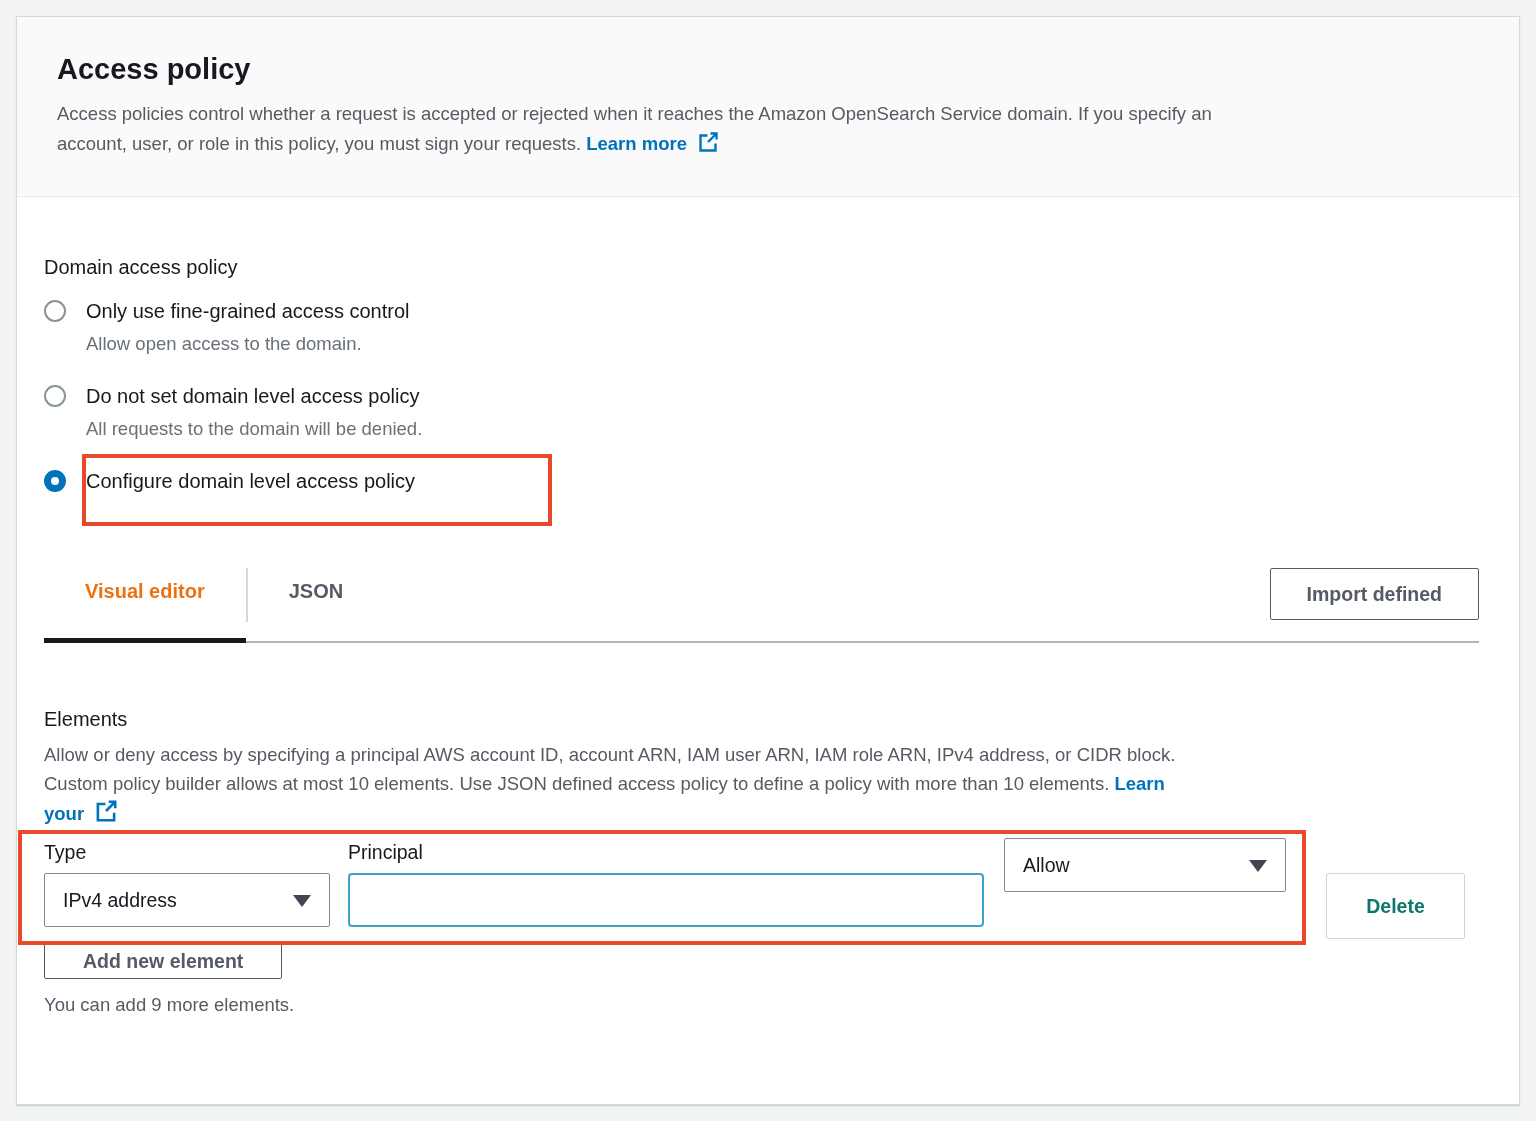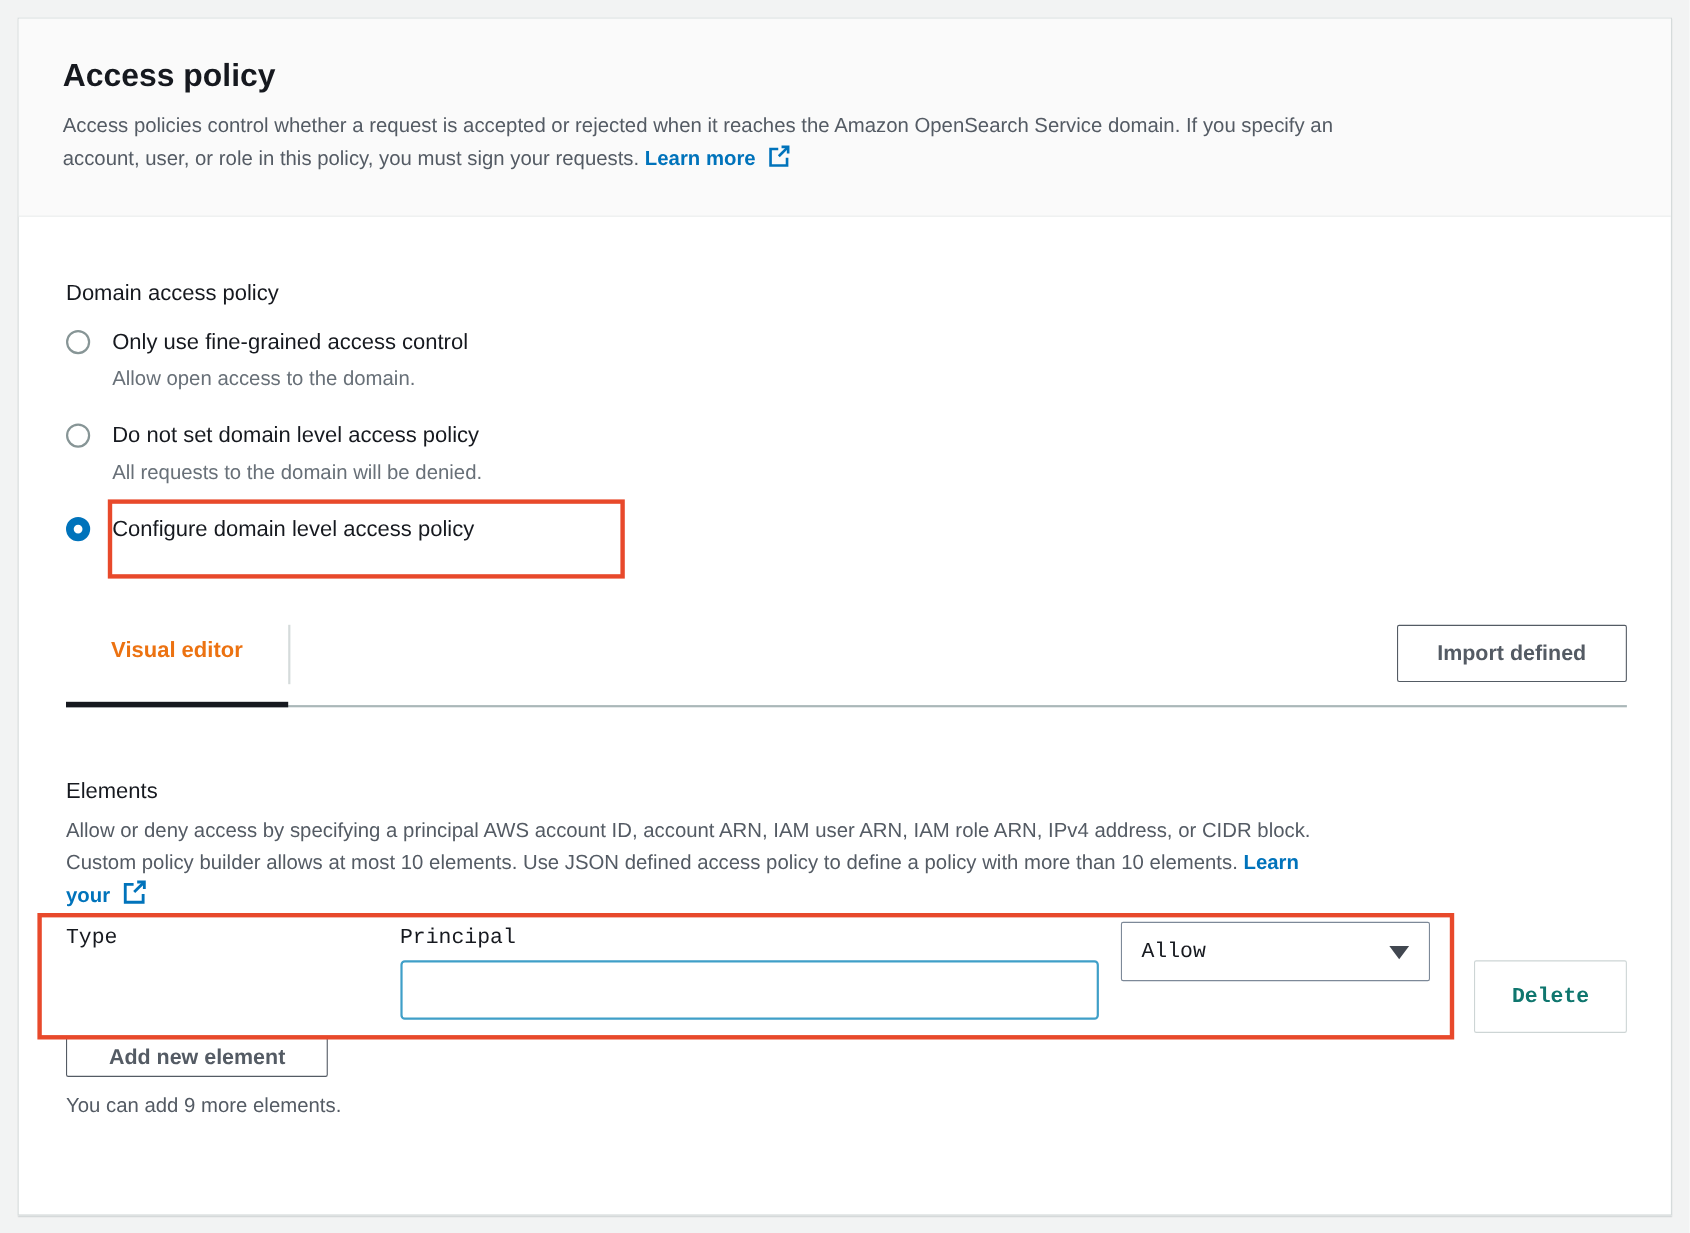--- a/index.html
+++ b/index.html
@@ -26,21 +26,21 @@
   }
   .page-title { font-size: 29px; font-weight: 700; line-height: 36px; color: #16191f; }
   .header-desc {
     margin-top: 12px;
     font-size: 18.5px; line-height: 30px;
     color: #545b64;
   }
   .learn-link { color: #0073bb; font-weight: 700; cursor: pointer; white-space: nowrap; }
   .ext-icon { display: inline-block; vertical-align: -4px; margin-left: 9px; }
   
-  .card-body { padding: 56px 40px 40px 43px; }
+  .card-body { padding: 56px 40px 40px 27px; }
   .section-label { font-size: 20px; line-height: 28px; color: #16191f; margin-bottom: 16px; }
   .radio-row { position: relative; display: flex; gap: 20px; margin-bottom: 25px; }
   .radio-row.last { margin-bottom: 0; }
   .radio {
     flex: 0 0 auto;
     width: 22px; height: 22px; margin-top: 3px;
     border-radius: 50%;
     border: 2px solid #879596;
     background: #fff;
     cursor: pointer;
@@ -81,21 +81,21 @@
     font-size: 19.5px; font-weight: 700;
     cursor: pointer;
   }
   .import-btn { margin-left: auto; height: 52px; padding: 0 36px; }
   
   .elements-heading { margin-top: 62px; font-size: 20px; line-height: 28px; color: #16191f; }
   .elements-desc { margin-top: 7px; font-size: 18.5px; line-height: 29px; color: #545b64; }
   .elements-desc .line { display: block; }
   
   .form-section { position: relative; margin-top: 6px; }
-  .form-row { display: flex; font-family: Liberation Mono, monospace; }
+  .form-row { display: flex; }
   .col { display: flex; flex-direction: column; }
   .col-type { width: 286px; margin-right: 18px; }
   .col-principal { width: 636px; margin-right: 20px; }
   .col-action { width: 282px; margin-right: 22px; }
   .col-delete { width: 157px; }
   .field-label { font-size: 19.5px; line-height: 28px; color: #16191f; margin-bottom: 7px; }
   .select {
     position: relative;
     height: 54px;
     background: #fff;
@@ -178,39 +178,44 @@
         <span class="radio checked"></span>
         <div>
           <div class="radio-label">Configure domain level access policy</div>
         </div>
         <div class="annotation-box box1"></div>
       </div>
 
       <div class="tabs-bar">
         <div class="tab active"><span>Visual editor</span></div>
         <div class="tab-divider"></div>
+        <div class="tab"><span>JSON</span></div>
         <button class="btn import-btn">Import defined</button>
       </div>
 
       <div class="elements-heading">Elements</div>
       <p class="elements-desc">
         <span class="line">Allow or deny access by specifying a principal AWS account ID, account ARN, IAM user ARN, IAM role ARN, IPv4 address, or CIDR block.</span>
         <span class="line"><span>Custom policy builder allows at most 10 elements. Use JSON defined access policy to define a policy with more than 10 elements.</span> <span class="learn-link">Learn</span></span>
         <span class="line"><span class="learn-link"><span>your</span><span class="ext-icon"><svg class="ext" width="26" height="26" viewBox="0 0 24 24">
                   <path d="M19.5 13.5v7h-15v-15h7"></path>
                   <path d="M14.5 3.5h6v6"></path>
                   <path d="M20.5 3.5l-8.5 8.5"></path>
                 </svg></span></span></span>
       </p>
 
       <div class="form-section">
         <div class="annotation-box box2"></div>
         <div class="form-row">
           <div class="col col-type">
             <div class="field-label">Type</div>
+            <div class="select">
+              <span>IPv4 address</span>
+              <span class="caret"></span>
+            </div>
           </div>
           <div class="col col-principal">
             <div class="field-label">Principal</div>
             <input class="text-input" type="text" value="" style="">
           </div>
           <div class="col col-action">
             <div class="select">
               <span>Allow</span>
               <span class="caret"></span>
             </div>

